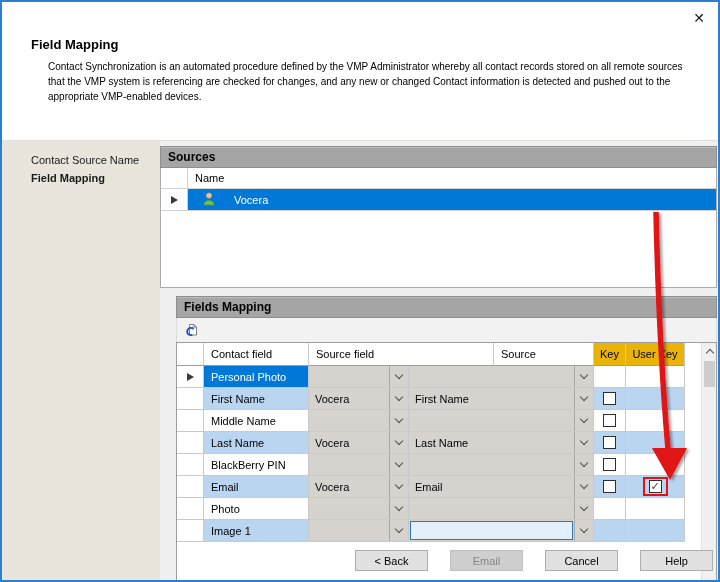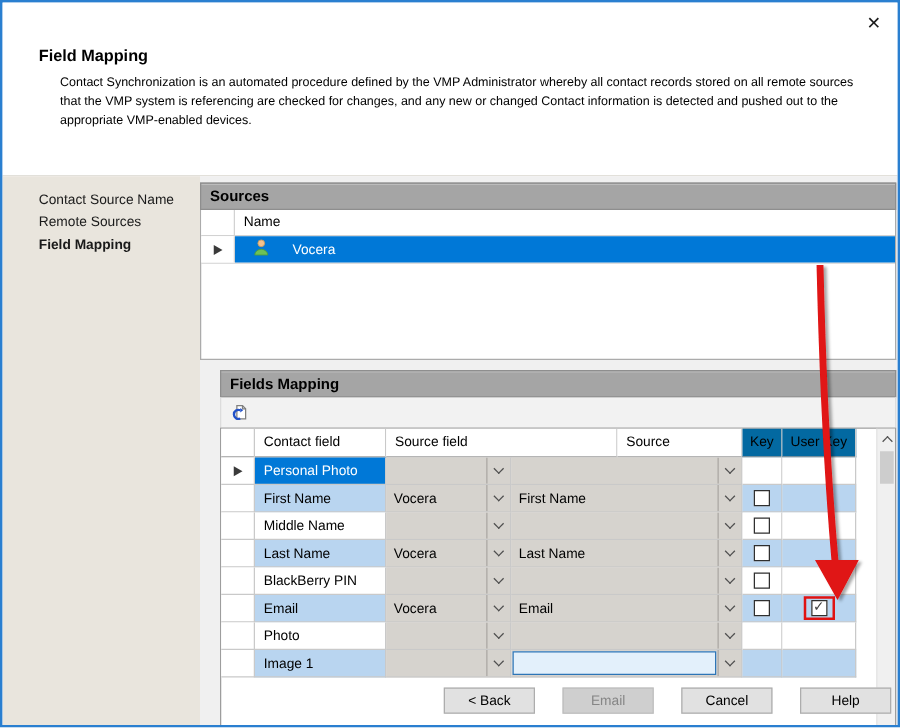--- a/index.html
+++ b/index.html
@@ -60,21 +60,21 @@
   .frow { height:22px; }
   .cell { border-right:1px solid #c9c9c9; border-bottom:1px solid #c9c9c9; display:flex; align-items:center; font-size:11px; overflow:hidden; }
   .cell.sel { width:27px; justify-content:center; background:#fff; }
   .cell.cf  { width:105px; padding-left:7px; background:#fff; }
   .cell.dd  { padding:0; background:#d6d3ce; }
   .cell.src { width:100px; }
   .cell.sf  { width:185px; }
   .cell.key { width:32px; justify-content:center; background:#fff; }
   .cell.uk  { width:59px; justify-content:center; background:#fff; }
   .fhead .cell.cf, .fhead .cell.src, .fhead .cell.sf { padding-left:7px; background:#fff; }
-  .fhead .cell.key, .fhead .cell.uk { justify-content:center; background:#0369a1; }
+  .fhead .cell.key, .fhead .cell.uk { justify-content:center; background:#eab308; }
 
   .frow.striped .cell.cf, .frow.striped .cell.key, .frow.striped .cell.uk { background:#b9d5f0; }
   .frow.selected .cell.cf { background:#0078d7; color:#fff; }
 
   .dd-main { flex:1; height:100%; display:flex; align-items:center; padding-left:6px; background:#d6d3ce; }
   .dd-main.editing { background:#e3f0fb; border:1px solid #2e75b6; margin:1px; height:calc(100% - 2px); }
   .chev { width:19px; height:100%; display:flex; align-items:center; justify-content:center; border-left:1px solid #aaa7a2; background:#d6d3ce; }
   .chev i { width:6px; height:6px; border-right:1.4px solid #4f4f4f; border-bottom:1.4px solid #4f4f4f; transform:rotate(45deg); margin-top:-3px; }
 
   .tri { width:0; height:0; border-left:7px solid #3a3a3a; border-top:4px solid transparent; border-bottom:4px solid transparent; }
@@ -113,21 +113,20 @@
   </div>
 
   <div class="wizard-header">
     <div class="wizard-title">Field Mapping</div>
     <div class="wizard-desc">Contact Synchronization is an automated procedure defined by the VMP Administrator whereby all contact records stored on all remote sources that the VMP system is referencing are checked for changes, and any new or changed Contact information is detected and pushed out to the appropriate VMP-enabled devices.</div>
   </div>
 
   <div class="main">
     <div class="sidebar">
         <div class="side-item">Contact Source Name</div>
-        <div class="side-item">Remote Sources</div>
         <div class="side-item active">Field Mapping</div>
       </div>
 
     <div class="content">
 
       <div class="sources-panel">
         <div class="panel-header">
           <span>Sources</span>
         </div>
         <div class="sources-body">

